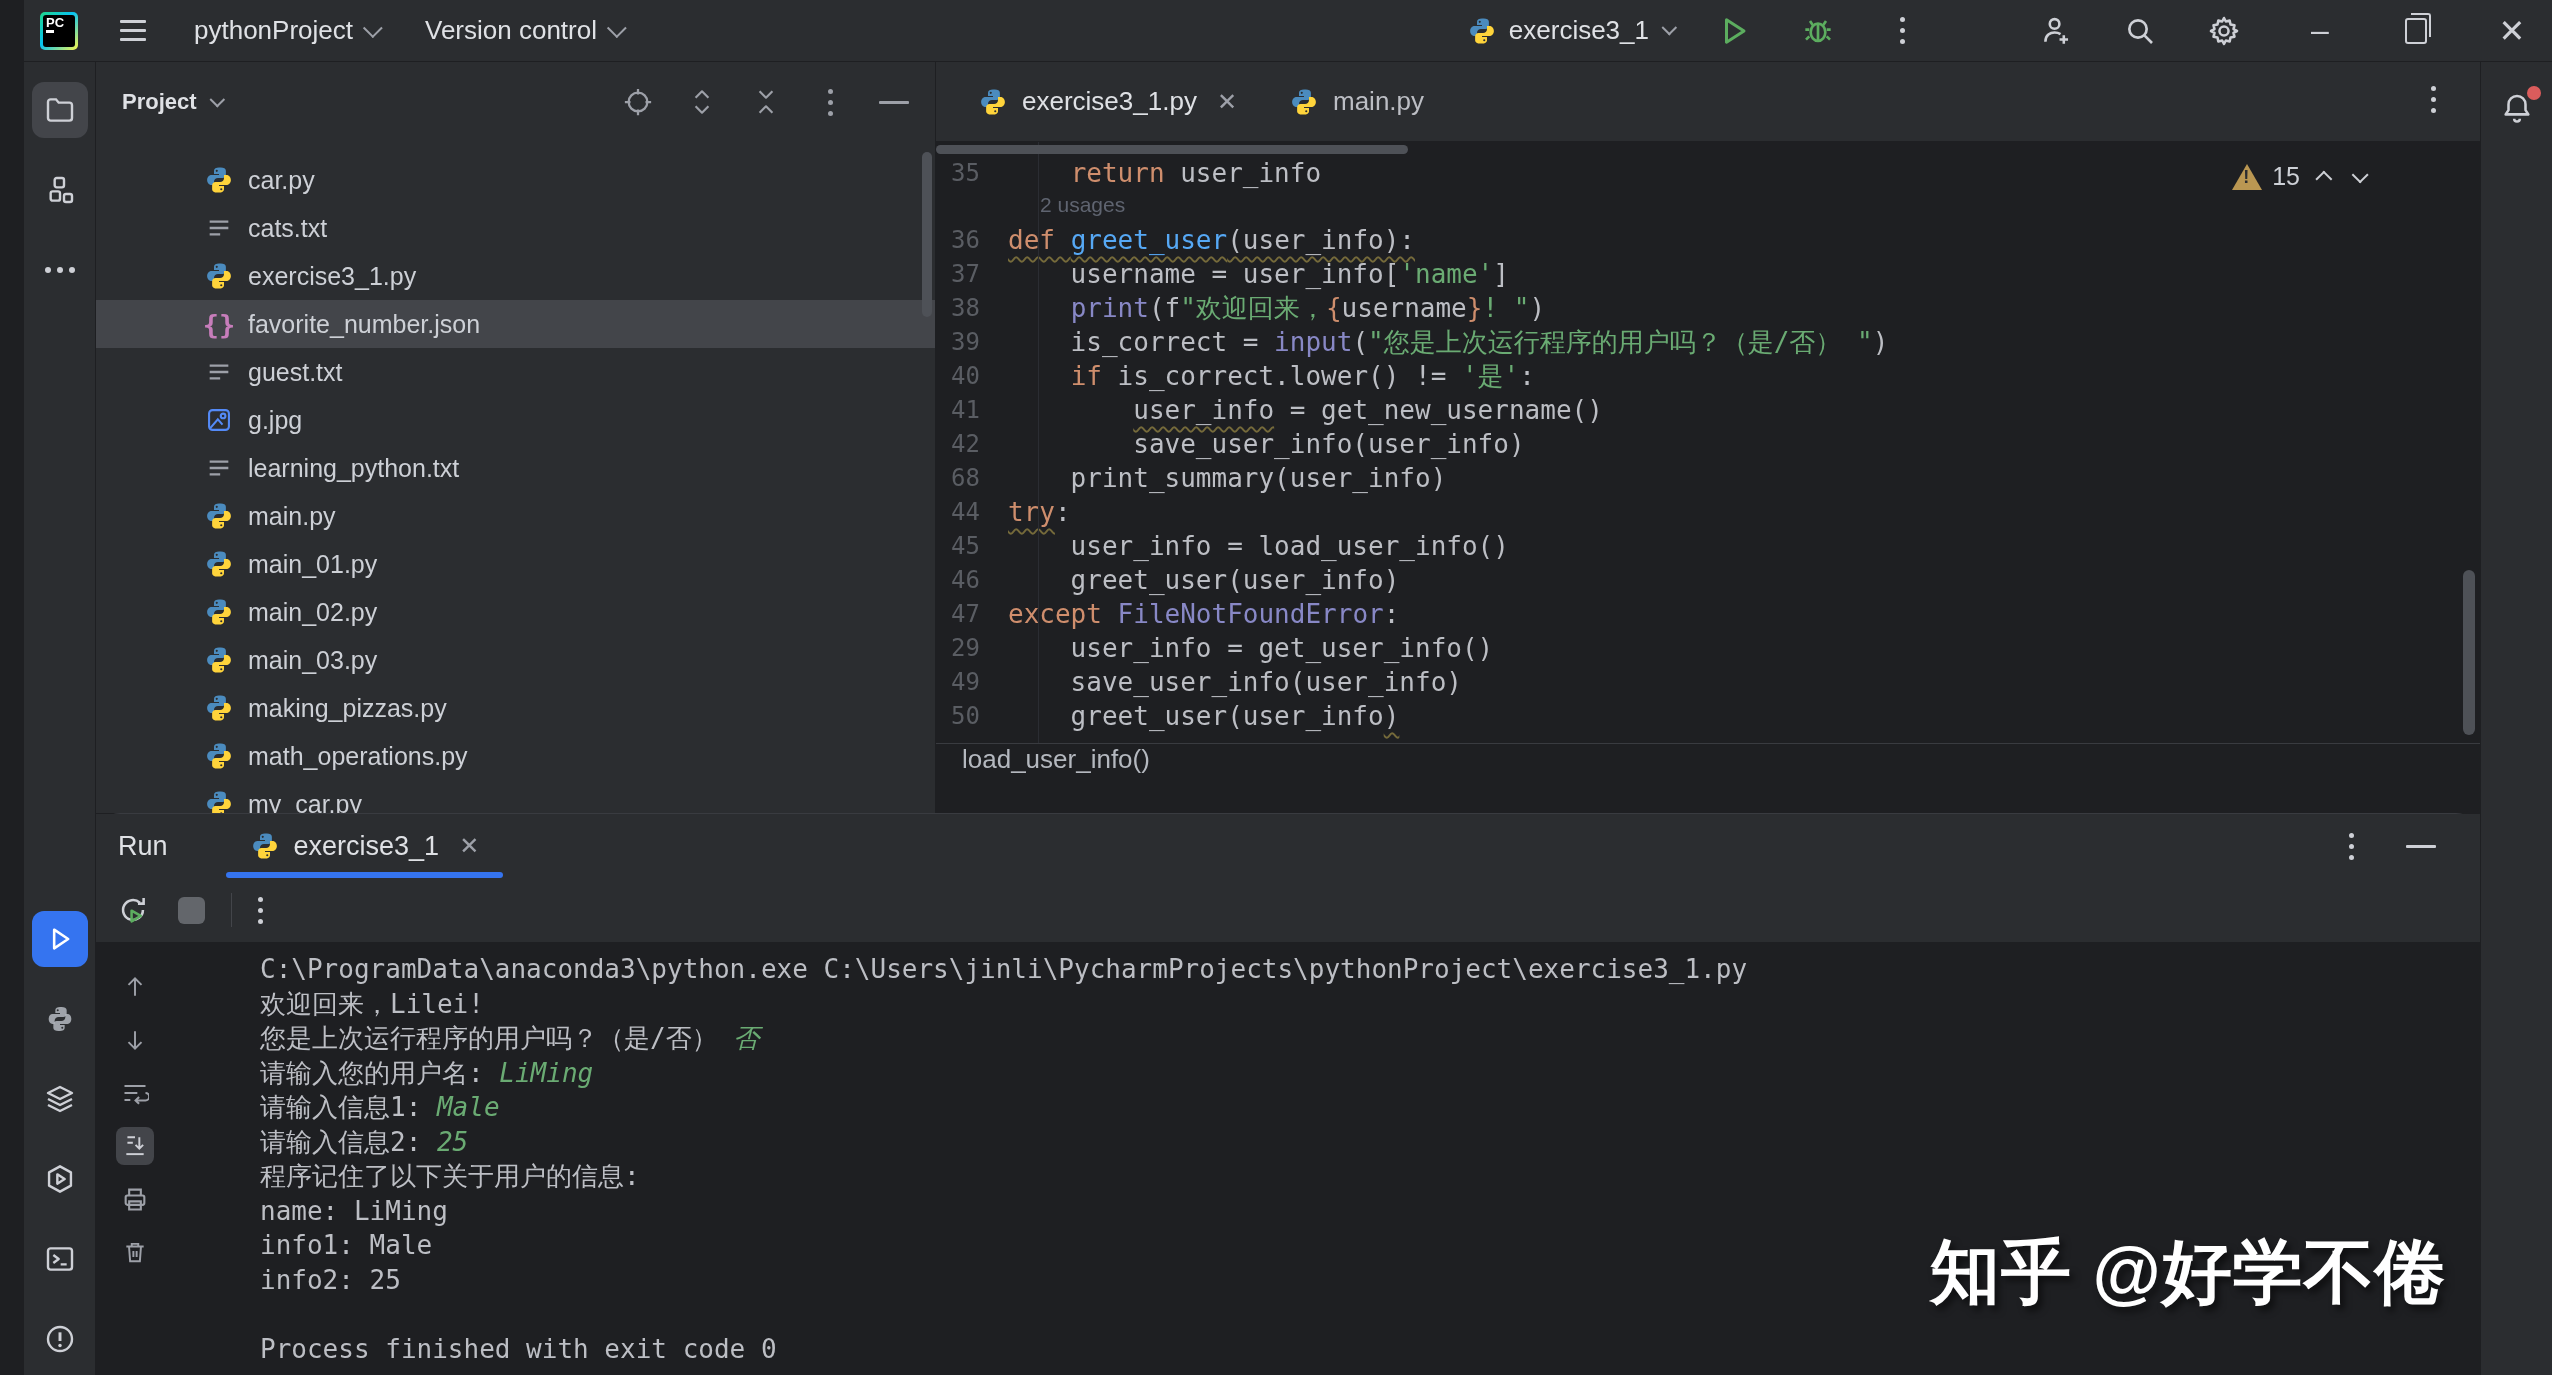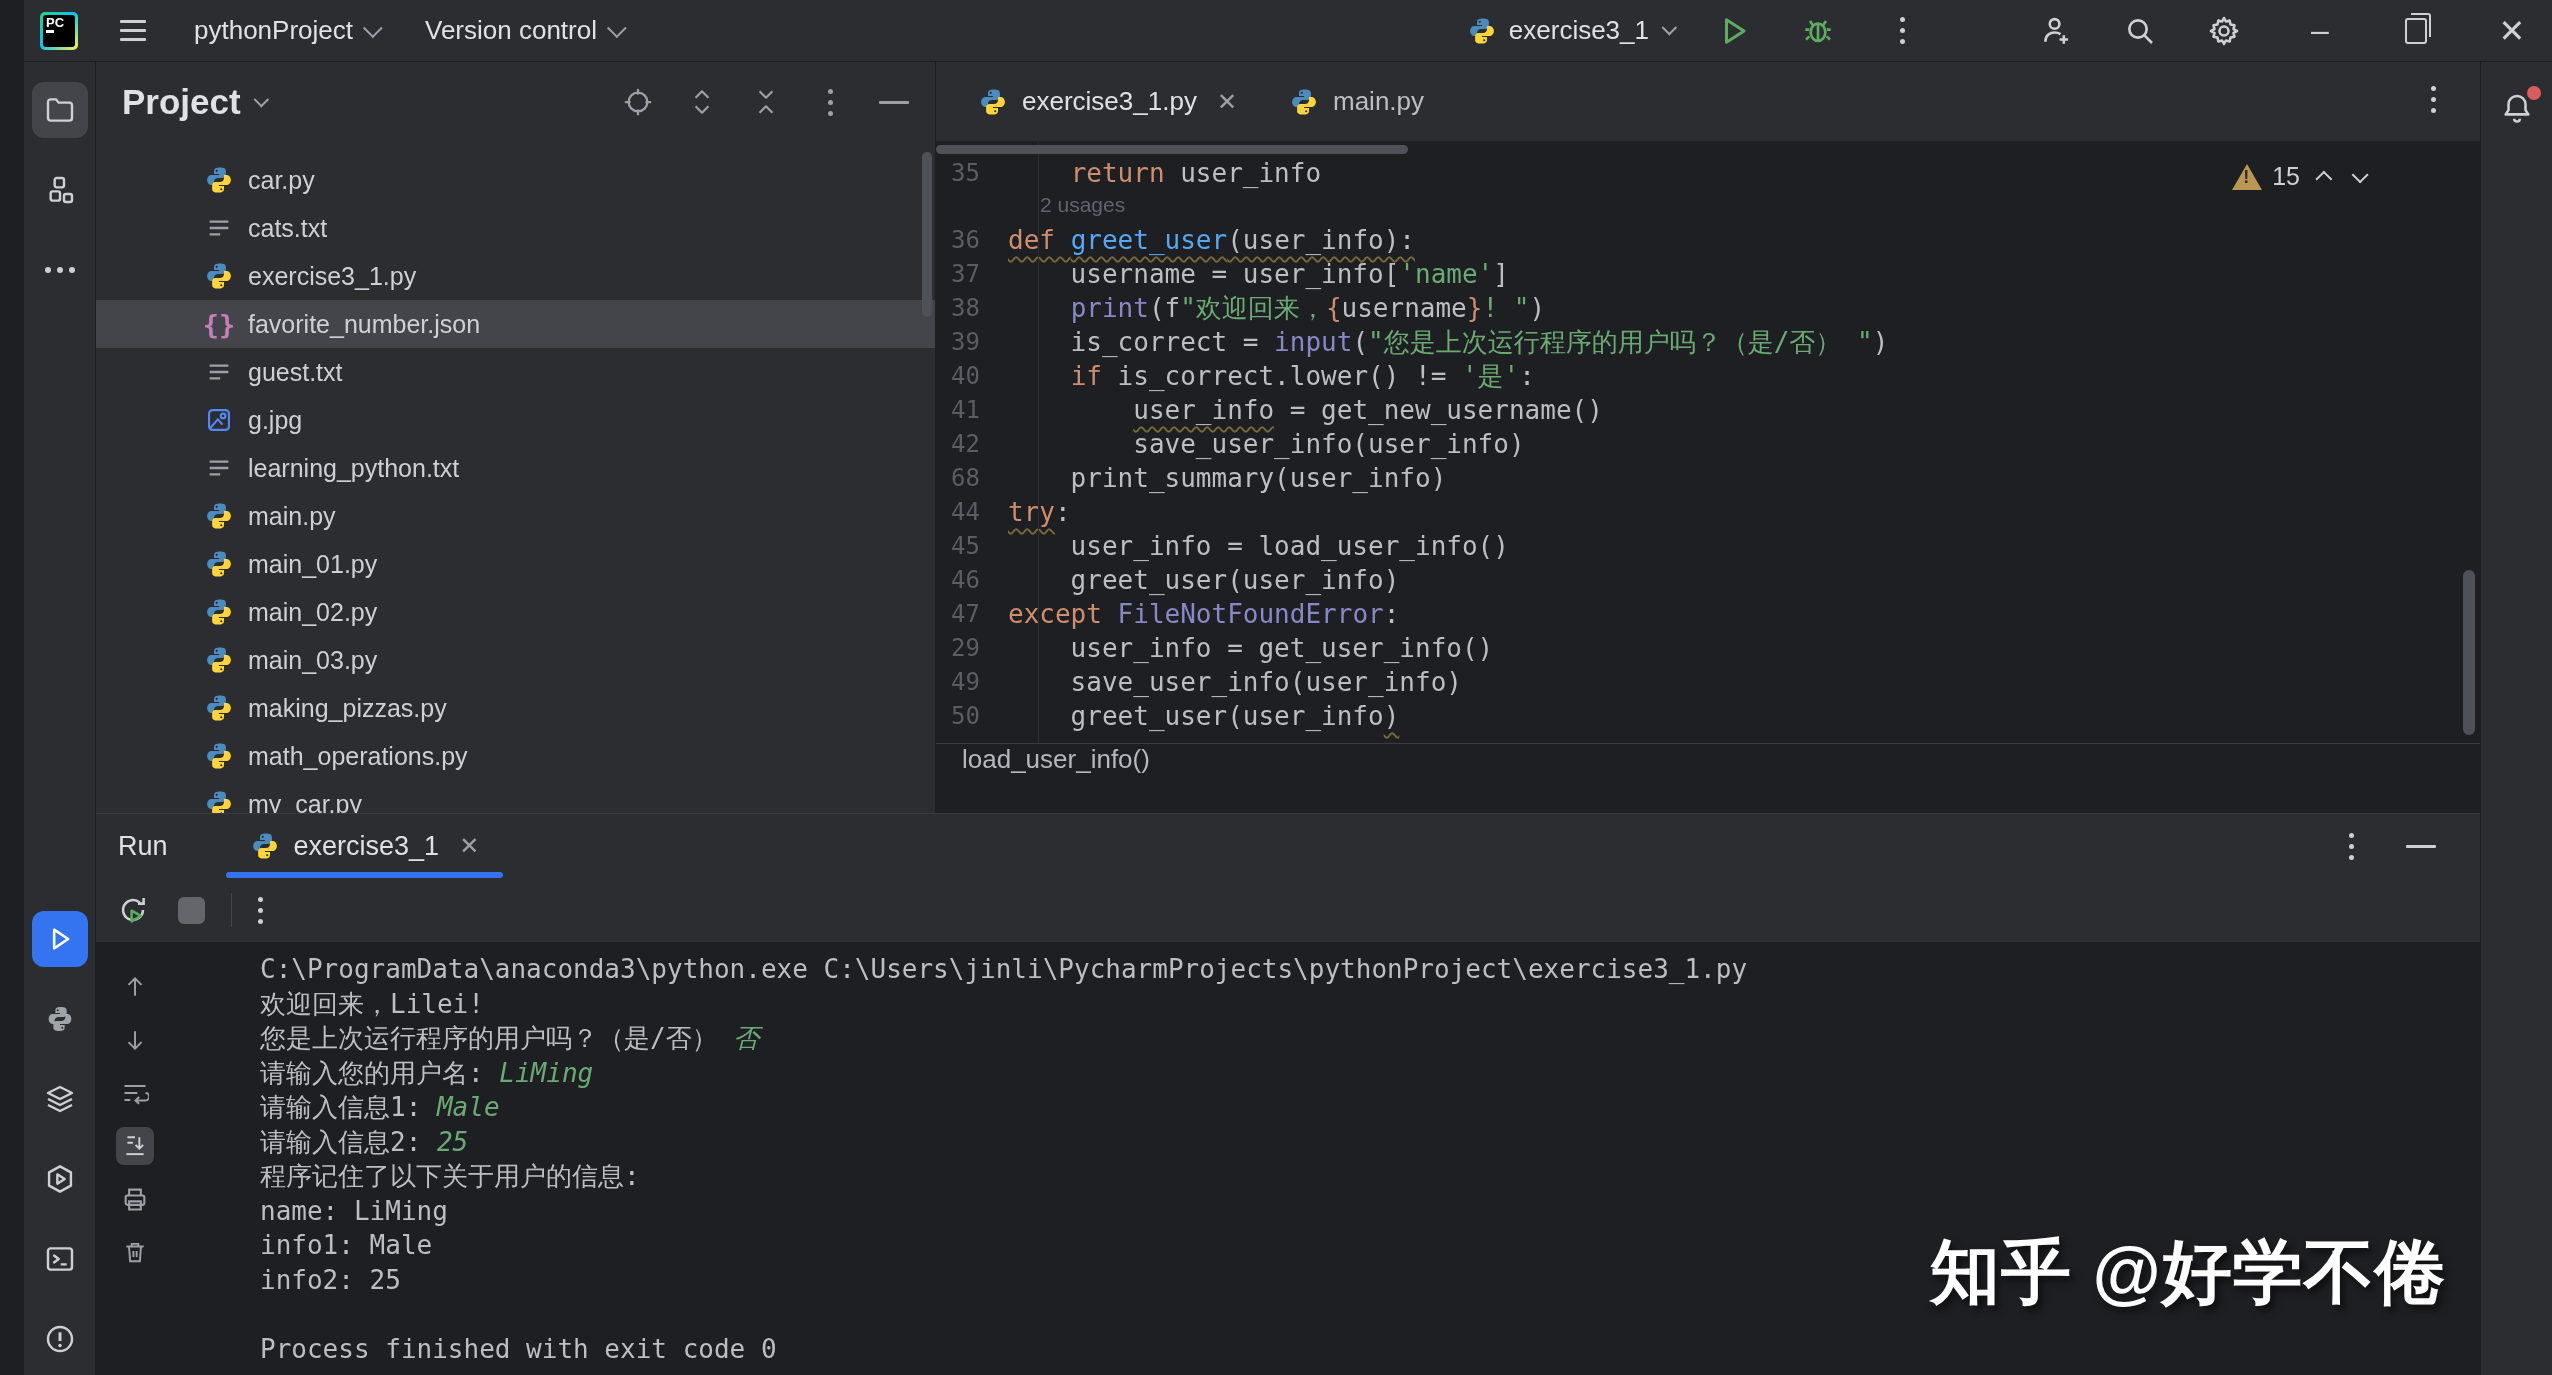--- a/index.html
+++ b/index.html
@@ -49,21 +49,21 @@
   .dots3 { display:flex; gap:6px; }
   .dots3 i { width:6px; height:6px; border-radius:50%; background:#CED0D6; }
 
   .main { flex:1; display:flex; flex-direction:column; min-width:0; }
   .top-section { height:773px; display:flex; min-height:0; }
 
   
   .project { width:840px; flex:none; background:#2B2D30; border-right:1px solid #1E1F22;
              display:flex; flex-direction:column; position:relative; }
   .project-header { height:80px; display:flex; align-items:center; padding:0 24px 0 26px; }
-  .project-title { font-size:35px; font-weight:600; color:#DFE1E5; display:flex; gap:12px;
+  .project-title { font-size:22px; font-weight:600; color:#DFE1E5; display:flex; gap:12px;
                    align-items:center; cursor:pointer;}
   .ph-icons { margin-left:auto; display:flex; align-items:center; gap:30px; }
   .ph-ic { width:34px; height:34px; display:flex; align-items:center; justify-content:center; cursor:pointer;}
   .tree { padding-top:14px; position:relative; overflow:hidden; flex:1;}
   .tree-row { height:48px; display:flex; align-items:center; padding-left:108px; gap:14px;
               font-size:25px; color:#CDD0D6; cursor:pointer; white-space:nowrap;}
   .tree-row.selected { background:#43454A; }
   .tree-ic { width:30px; height:30px; display:flex; align-items:center; justify-content:center; flex:none;}
   .json-ic { color:#C77DBB; font-family:"DejaVu Sans Mono",monospace; font-size:27px; font-weight:bold;}
   .tree-scroll { position:absolute; right:3px; top:90px; width:10px; height:165px; background:#4E5157; border-radius:5px;}
@@ -99,21 +99,21 @@
   .warn-tri::after { content:"!"; position:absolute; left:-4px; top:3px; color:#2B2D30; font-weight:bold;
               font-size:18px; }
   .mini-chev { width:12px; height:12px; border-right:2.5px solid #CED0D6; border-bottom:2.5px solid #CED0D6; cursor:pointer;}
   .chev-up { transform:rotate(-135deg) translateY(-3px); }
   .chev-dn { transform:rotate(45deg) translateY(-3px); }
 
   .breadcrumb { height:70px; border-top:1px solid #393B40; display:flex; align-items:flex-start;
                 padding-left:26px; font-size:26px; color:#B4B8BF; }
 
   
-  .run-panel { height:578px; border-top:1px solid #393B40; display:flex; flex-direction:column; }
+  .run-panel { height:578px; border-top:1px solid #393B40; display:flex; flex-direction:column;border-radius:24px; }
   .run-header { height:64px; background:#2B2D30; display:flex; align-items:center; position:relative;}
   .run-label { margin-left:22px; font-size:27px; color:#DFE1E5; }
   .run-tab { margin-left:58px; height:100%; display:flex; align-items:center; gap:14px; padding:0 24px;
              font-size:27px; color:#DFE1E5; position:relative; cursor:pointer;}
   .run-tab::after { content:""; position:absolute; left:0; right:0; bottom:0; height:6px;
              background:#3574F0; border-radius:3px;}
   .rh-icons { margin-left:auto; margin-right:44px; display:flex; align-items:center; gap:52px;}
   .dash-ic { width:30px; height:3px; background:#CED0D6; border-radius:1px; cursor:pointer;}
   .run-toolbar { height:64px; background:#2B2D30; display:flex; align-items:center; gap:26px; padding-left:18px;}
   .stop-sq { width:27px; height:27px; background:#63666B; border-radius:6px; cursor:pointer;}

